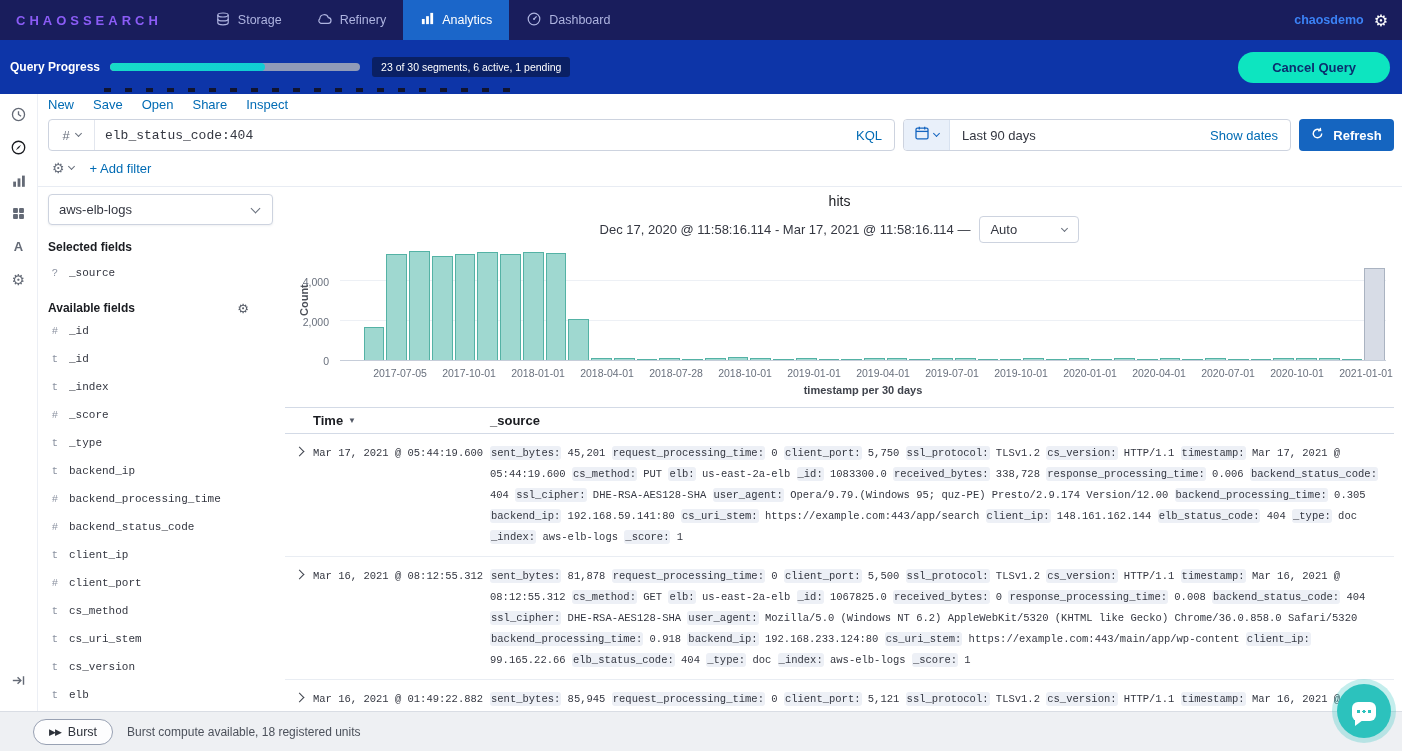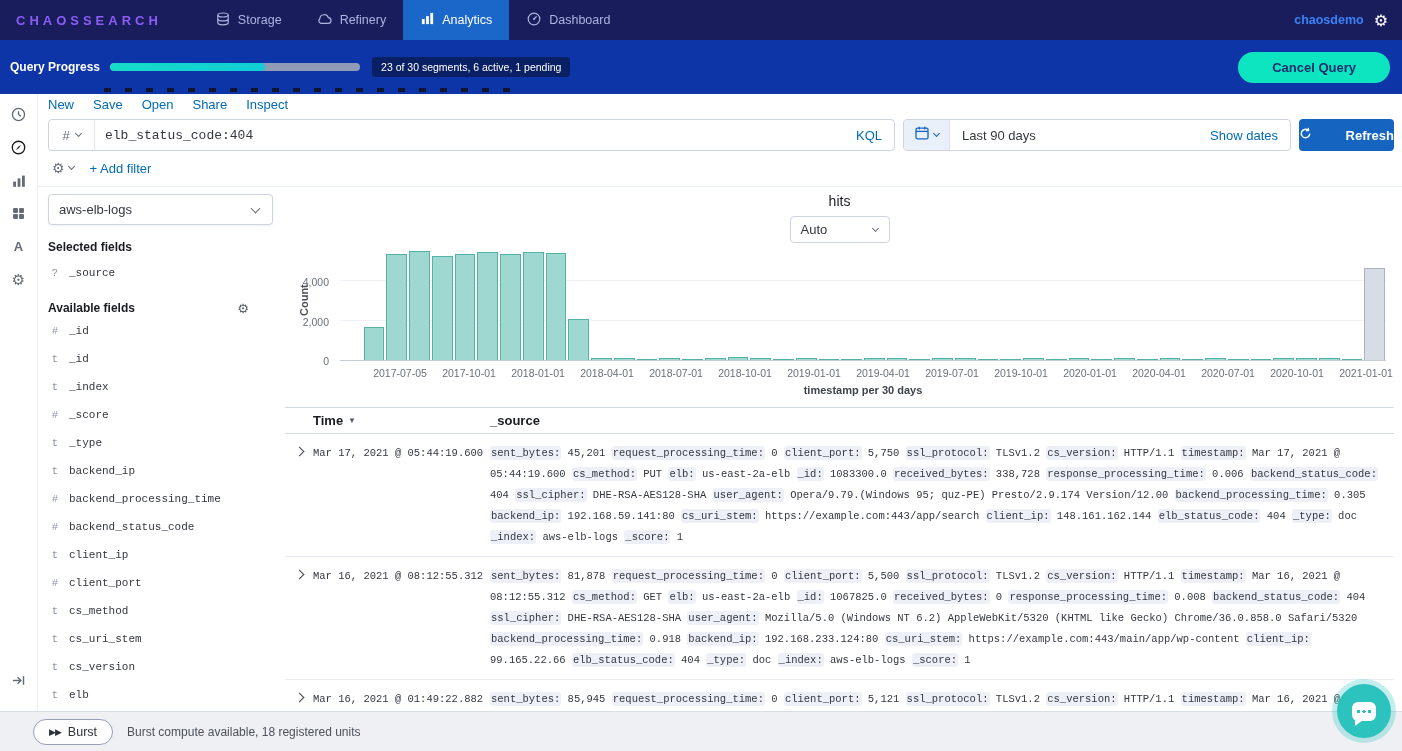--- a/index.html
+++ b/index.html
@@ -39,21 +39,21 @@
   .app-menu span { color:#006bb4; cursor:pointer; }
   .search-row { position:absolute; left:48px; top:119px; width:1346px; height:32px; display:flex; gap:8px; }
   .query-box { flex:1; border:1px solid #cdd3df; border-radius:4px; background:#fff; display:flex; align-items:center; }
   .qb-prefix { width:46px; align-self:stretch; border-right:1px solid #e2e6ee; display:flex; align-items:center; justify-content:center; gap:6px; color:#69707d; font-size:13px; cursor:pointer; }
   .qb-input { flex:1; border:none; outline:none; font:13px "Liberation Mono","DejaVu Sans Mono",monospace; color:#343741; padding:0 10px; background:transparent; }
   .qb-kql { color:#006bb4; font-size:13px; margin-right:12px; cursor:pointer; }
   .date-box { width:388px; border:1px solid #cdd3df; border-radius:4px; background:#fff; display:flex; align-items:center; }
   .db-cal { width:46px; align-self:stretch; background:#e9f0fa; border-right:1px solid #d8e2f0; border-radius:3px 0 0 3px; display:flex; align-items:center; justify-content:center; gap:4px; cursor:pointer; }
   .db-range { margin-left:12px; font-size:13px; color:#343741; cursor:pointer; }
   .db-show { margin-left:auto; margin-right:12px; color:#006bb4; font-size:13px; cursor:pointer; }
-  .refresh-btn { width:95px; background:#1565c0; border:none; border-radius:4px; color:#fff; font-size:13px; font-weight:bold; display:flex; align-items:center; justify-content:space-between; gap:9px; cursor:pointer; }
+  .refresh-btn { width:95px; background:#1565c0; border:none; border-radius:4px; color:#fff; font-size:13px; font-weight:bold; display:flex; align-items:center; justify-content:center; gap:9px; cursor:pointer; }
   .filter-row { position:absolute; left:52px; top:160px; display:flex; align-items:center; gap:16px; }
   .filter-gear { color:#69707d; font-size:14px; display:flex; align-items:center; gap:4px; cursor:pointer; }
   .add-filter { color:#006bb4; font-size:13px; cursor:pointer; }
   .content-divider { position:absolute; left:38px; top:186px; right:0; border-top:1px solid #e8ecf3; }
 
   
   .fields-panel { position:absolute; left:38px; top:186px; width:247px; height:525px; padding:8px 10px; overflow:hidden; }
   .index-select { width:225px; height:31px; border:1px solid #cdd3df; border-radius:4px; background:#fff; display:flex; align-items:center; box-shadow:0 1px 2px rgba(120,130,150,0.12); cursor:pointer; }
   .index-select .label { margin-left:10px; font-size:13px; }
   .index-select .chev { margin-left:auto; margin-right:13px; }
@@ -324,20 +324,21 @@
         <span class="ftype">t</span>
         <span class="fname">elb</span>
       </div>
       <div class="field-item"></div>
     </div>
 </div>
 
 <div class="chart-panel">
   <div class="chart-title">hits</div>
   <div class="chart-sub">
+    <span>Dec 17, 2020 @ 11:58:16.114 - Mar 17, 2021 @ 11:58:16.114 —</span>
     <div class="interval-select">
       <span class="label">Auto</span>
       <span class="chev down sm"></span>
     </div>
   </div>
   <div class="y-title">Count</div>
   <div class="y-labels">
       <div class="ytick" style="bottom: -6px;">0</div>
       <div class="ytick" style="bottom: 33.2857px;">2,000</div>
       <div class="ytick" style="bottom: 72.5714px;">4,000</div>
@@ -389,21 +390,21 @@
       <div class="bar" style="left: 956.043px; width: 20.7391px; height: 2.16071px;"></div>
       <div class="bar" style="left: 978.783px; width: 20.7391px; height: 1.76786px;"></div>
       <div class="bar" style="left: 1001.52px; width: 20.7391px; height: 1.375px;"></div>
       <div class="bar partial" style="left: 1024.26px; width: 20.7391px; height: 92.3214px;"></div>
     </div>
   <div class="x-labels">
       <div class="xtick" style="left: 20px;">2017-07-05</div>
       <div class="xtick" style="left: 89px;">2017-10-01</div>
       <div class="xtick" style="left: 158px;">2018-01-01</div>
       <div class="xtick" style="left: 227px;">2018-04-01</div>
-      <div class="xtick" style="left: 296px;">2018-07-01</div>
+      <div class="xtick" style="left: 296px;">2018-07-28</div>
       <div class="xtick" style="left: 365px;">2018-10-01</div>
       <div class="xtick" style="left: 434px;">2019-01-01</div>
       <div class="xtick" style="left: 503px;">2019-04-01</div>
       <div class="xtick" style="left: 572px;">2019-07-01</div>
       <div class="xtick" style="left: 641px;">2019-10-01</div>
       <div class="xtick" style="left: 710px;">2020-01-01</div>
       <div class="xtick" style="left: 779px;">2020-04-01</div>
       <div class="xtick" style="left: 848px;">2020-07-01</div>
       <div class="xtick" style="left: 917px;">2020-10-01</div>
       <div class="xtick" style="left: 986px;">2021-01-01</div>

